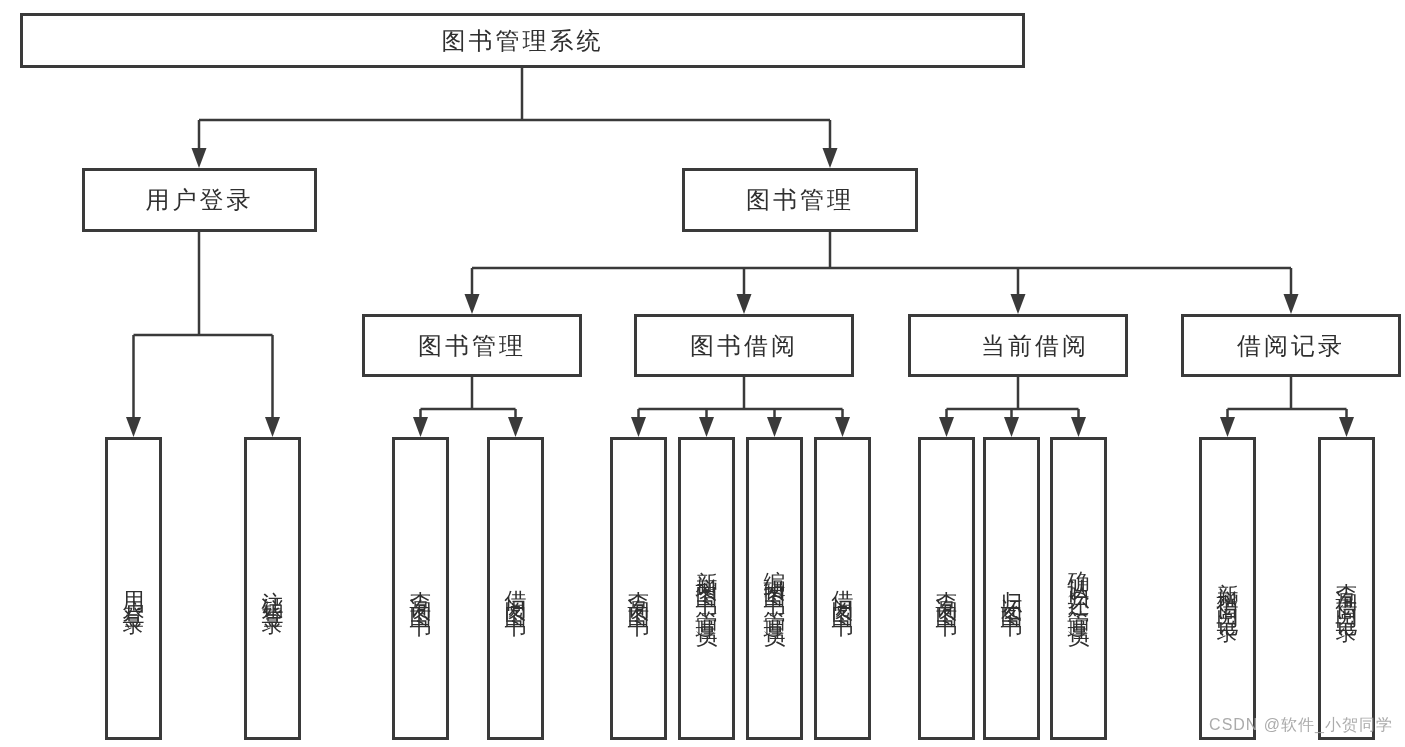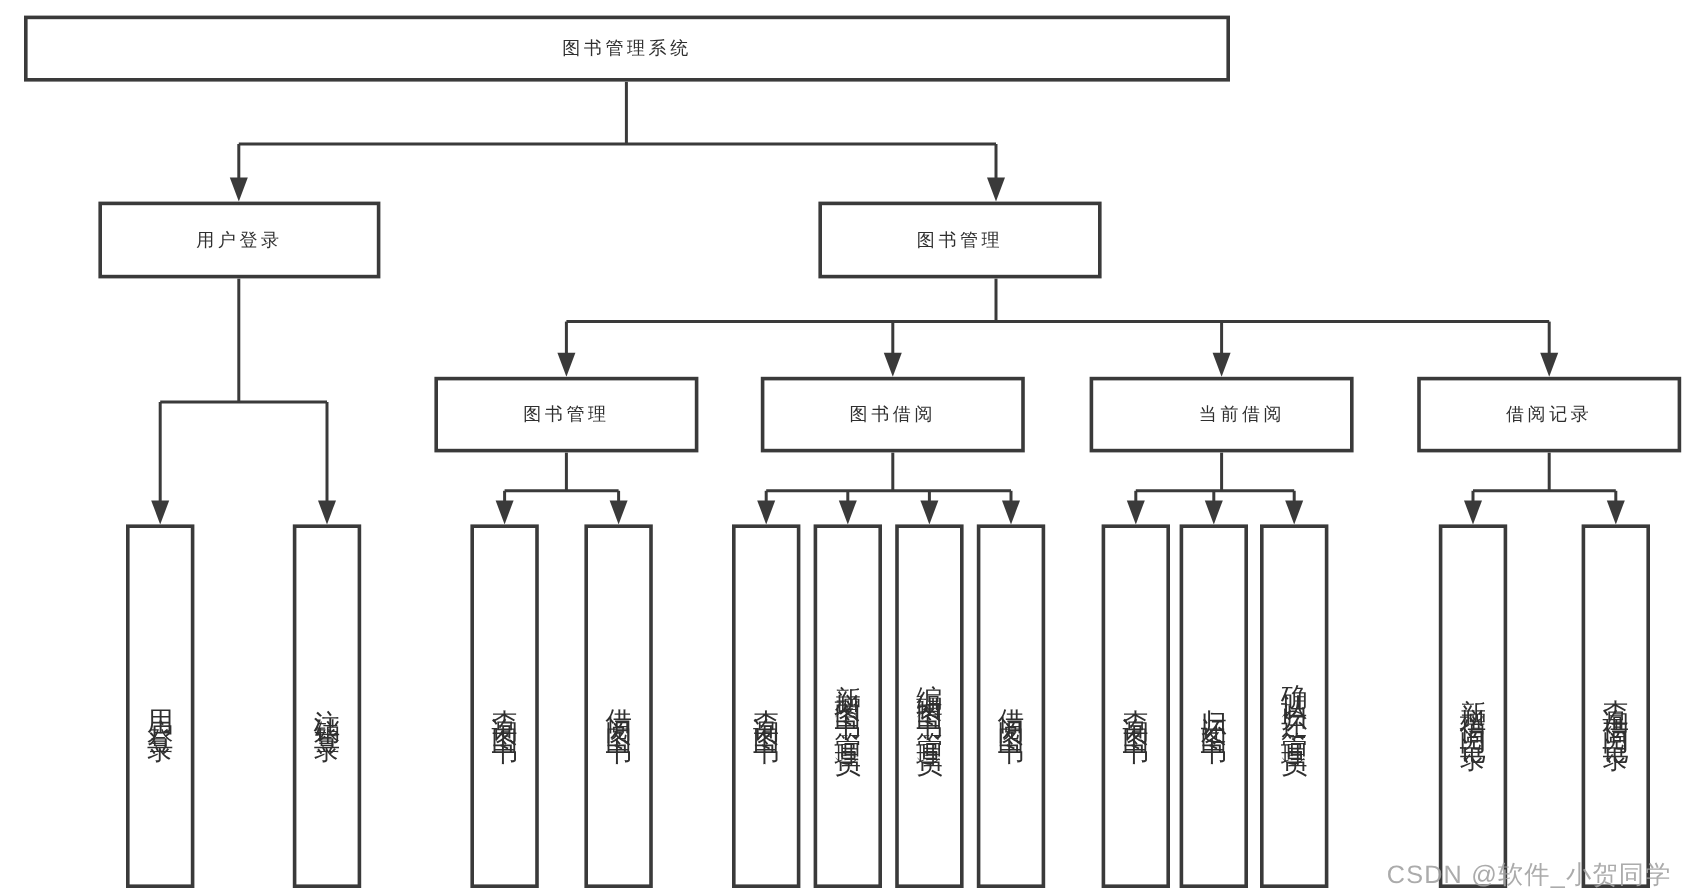--- a/index.html
+++ b/index.html
@@ -20,21 +20,21 @@
     position: absolute;
     box-sizing: border-box;
     border: 3px solid #3a3a3a;
     background: #ffffff;
     display: flex;
     align-items: center;
     justify-content: center;
     color: #2f2f2f;
   }
   .hbox span {
-    font-size: 15px;
+    font-size: 24px;
     letter-spacing: 3px;
     white-space: nowrap;
   }
   .vbox span {
     writing-mode: vertical-rl;
     font-size: 22px;
     letter-spacing: 8px;
     line-height: 1;
   }
   
@@ -61,21 +61,21 @@
   .n-cb-query      { left: 918px;  }
   .n-cb-return     { left: 983px;  }
   .n-cb-confirm    { left: 1050px; }
   .n-br-add        { left: 1199px; }
   .n-br-query      { left: 1318px; }
 
   .watermark {
     position: absolute;
     right: 12px;
     top: 715px;
-    font-size: 21px;
+    font-size: 16px;
     color: #a2a2a2;
     letter-spacing: 1px;
     white-space: nowrap;
     opacity: 0.9;
   }
 </style>
 </head>
 <body>
 
 <div class="canvas">

